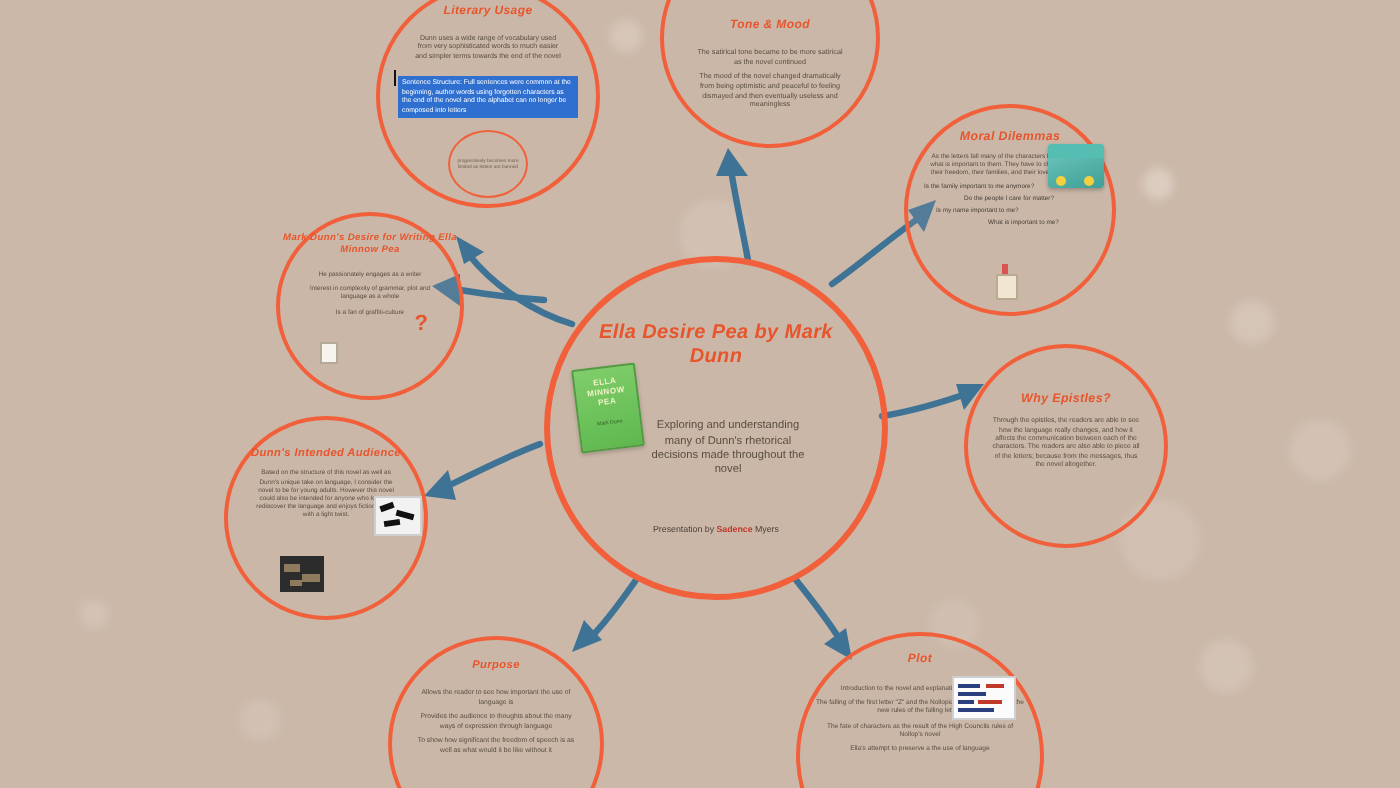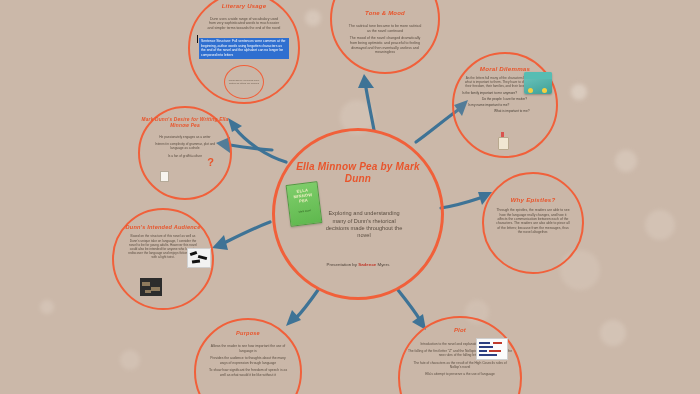--- a/index.html
+++ b/index.html
@@ -225,21 +225,21 @@
       <path class="apath" d="M6,4 C14,14 22,24 28,34"></path>
       <polygon class="ahead" points="34,44 20,36 31,28"></polygon>
     </svg>
   </div>
 
   <div class="node" id="center">
     <div id="book">
       <div class="bk-txt">ELLA MINNOW PEA</div>
       <div class="bk-auth">Mark Dunn</div>
     </div>
-    <div class="ttl">Ella Minnow Pea by Mark Dunn</div>
+    <div class="ttl">Ella Desire Pea by Mark Dunn</div>
     <div class="body">Exploring and understanding many of Dunn's rhetorical decisions made throughout the novel</div>
     <div class="credit">
       <span>Presentation by </span><b>Sadence</b><span> Myers</span>
     </div>
   </div>
 
   <div class="node" id="n-literary">
     <div class="ttl">Literary Usage</div>
     <div class="body">
       <p>Dunn uses a wide range of vocabulary used from very sophisticated words to much easier and simpler terms towards the end of the novel</p>

